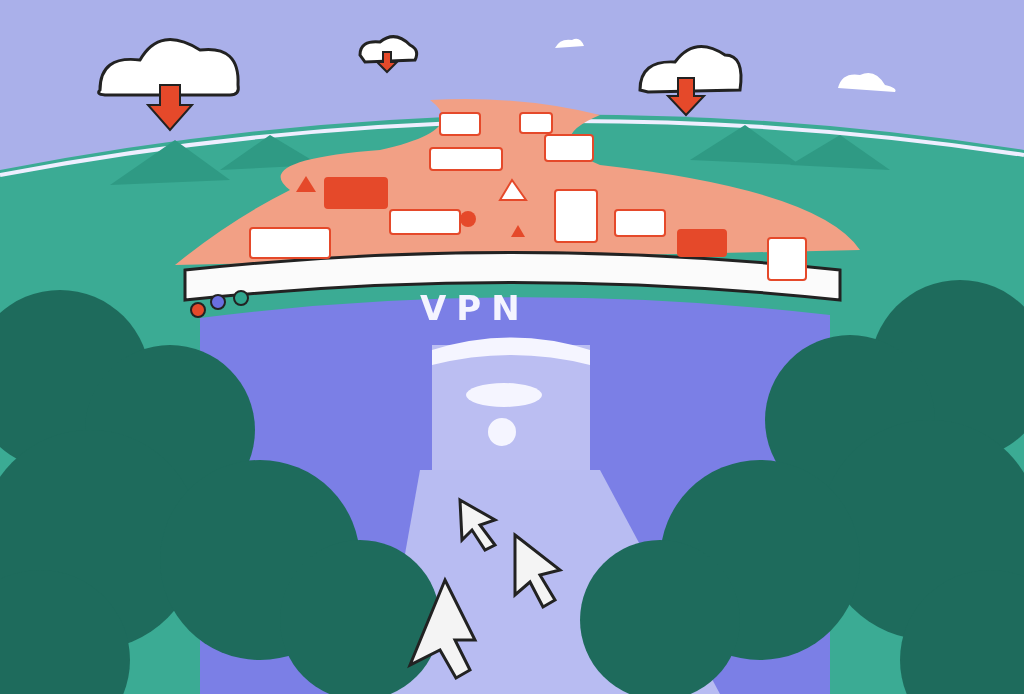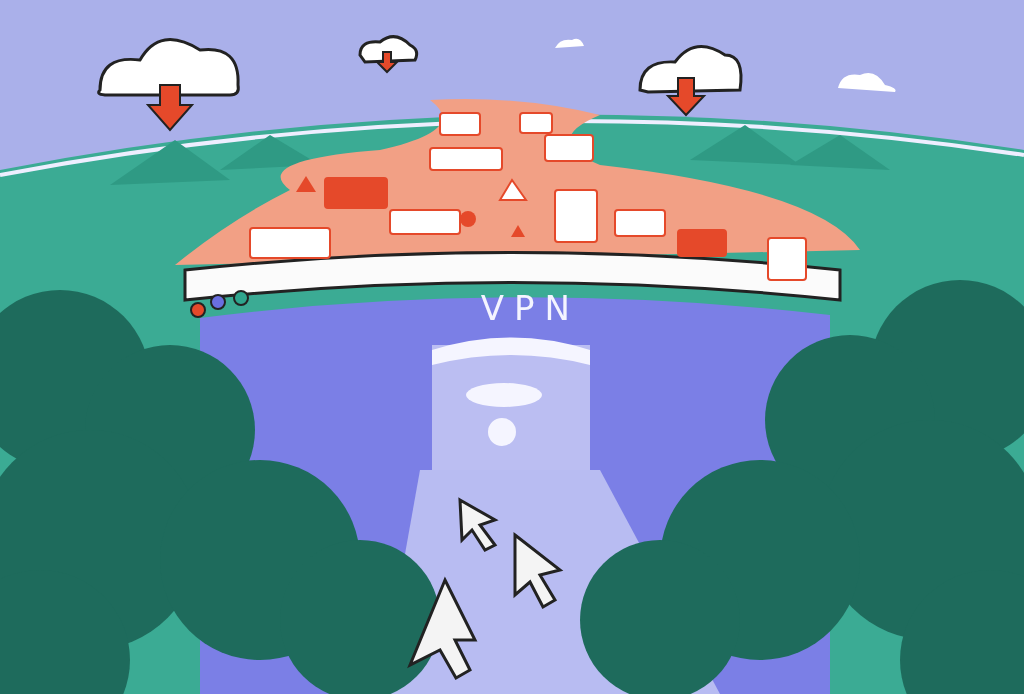--- a/index.html
+++ b/index.html
@@ -1,19 +1,19 @@
 <!DOCTYPE html>
 <html><head>
 <meta charset="utf-8">
 <style>
   html,body{margin:0;padding:0;}
   body{width:1024px;height:694px;overflow:hidden;background:#aab0ea;font-family:"Liberation Sans",sans-serif;}
   .scene{position:relative;width:1024px;height:694px;overflow:hidden;}
   svg{position:absolute;left:0;top:0;}
-  .vpn-label{position:absolute;left:420px;top:288px;width:160px;text-align:right;color:#f4f4ff;font-size:34px;font-weight:normal;letter-spacing:10px;font-family:"DejaVu Sans",sans-serif;}
+  .vpn-label{position:absolute;left:420px;top:288px;width:160px;text-align:left;color:#f4f4ff;font-size:34px;font-weight:bold;letter-spacing:10px;font-family:"DejaVu Sans",sans-serif;}
 </style>
 </head>
 <body>
 
 <div class="scene">
   <svg width="1024" height="694" viewBox="0 0 1024 694">
 
     <rect x="0" y="0" width="1024" height="694" fill="#aab0ea"></rect>
 
     <path d="M0 170 Q512 70 1024 150 L1024 694 L0 694 Z" fill="#3bab94"></path>

